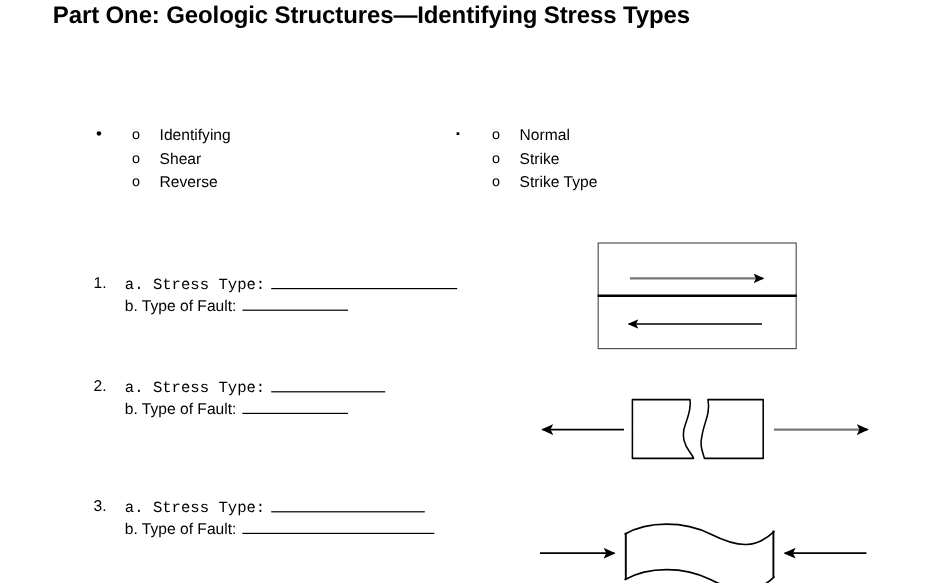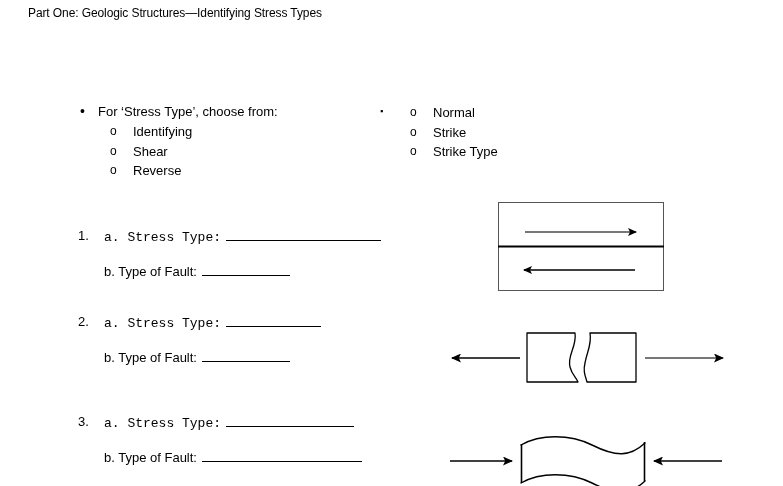--- a/index.html
+++ b/index.html
@@ -15,25 +15,25 @@
     font-family: "Liberation Sans", sans-serif;
     color: #000000;
     -webkit-font-smoothing: antialiased;
   }
 
   .page { position: absolute; inset: 0; }
 
   
   .heading {
     position: absolute;
-    left: 28px;
+    left: 44px;
     top: 4px;
     width: 700px;
-    font-size: 12px;
-    font-weight: normal;
+    font-size: 20px;
+    font-weight: bold;
     letter-spacing: -0.1px;
     line-height: 18px;
   }
   .intro {
     position: absolute;
     left: 28px;
     top: 30px;
     width: 705px;
     font-size: 13px;
     line-height: 18.5px;
@@ -80,21 +80,21 @@
   #question-3 { left: 78px; top: 414px; }
 
   .q-num {
     position: absolute;
     left: 0;
     top: 0;
     width: 22px;
     text-align: left;
   }
   .q-line-a { position: relative; padding-left: 26px; white-space: nowrap; line-height: 17px; font-family: Liberation Mono, monospace; }
-  .q-line-b { position: relative; padding-left: 26px; white-space: nowrap; line-height: 17px; margin-top: 17px; }
+  .q-line-b { position: relative; padding-left: 26px; white-space: nowrap; line-height: 17px; }
 
   .blank {
     display: inline-block;
     border-bottom: 1px solid #000;
     height: 12px;
     vertical-align: baseline;
     margin-left: 5px;
   }
 
   
@@ -108,21 +108,20 @@
 <body>
 
 <div class="page">
 
   <div class="heading">Part One: Geologic Structures—Identifying Stress Types</div>
 
 
   <div class="choice-block" id="choice-stress">
     <div class="choice-head">
       <span class="marker marker-disc">•</span>
-      <span>For ‘Stress Type’, choose from:</span>
     </div>
     <div class="choice-sub">
       <div class="sub-item">
         <span class="marker-circle">o</span>
         <span>Identifying</span>
       </div>
       <div class="sub-item">
         <span class="marker-circle">o</span>
         <span>Shear</span>
       </div>

